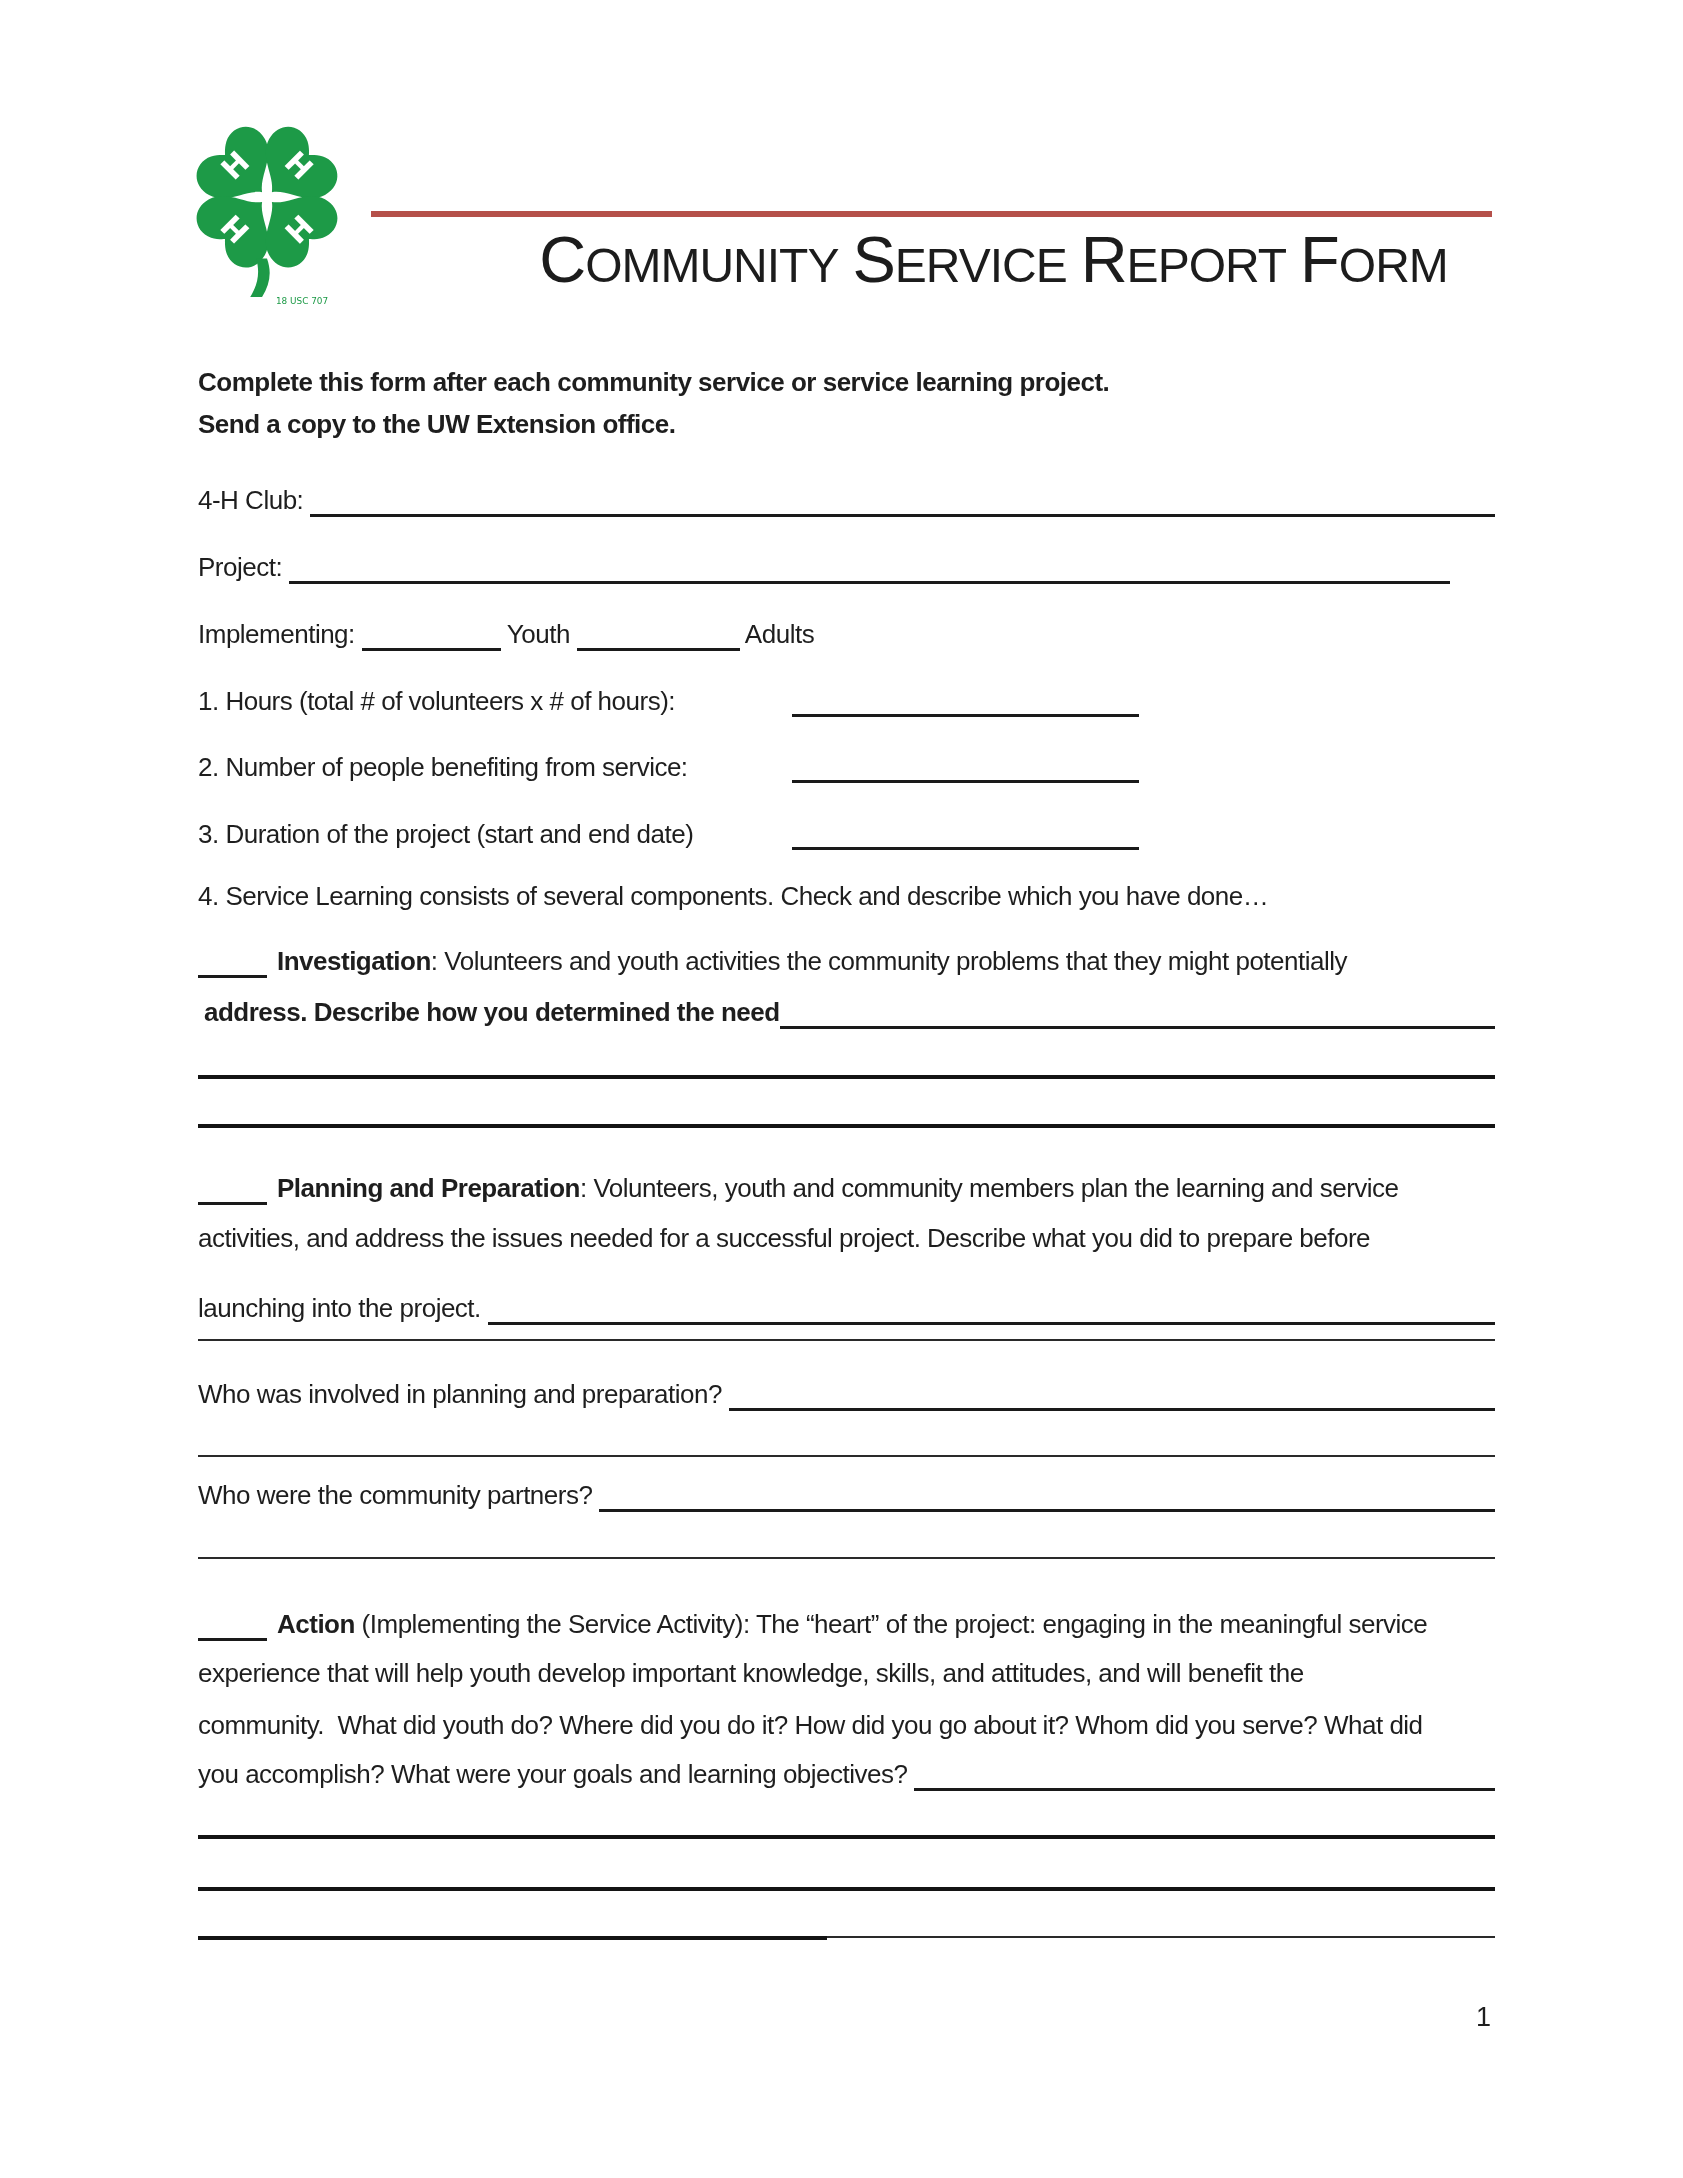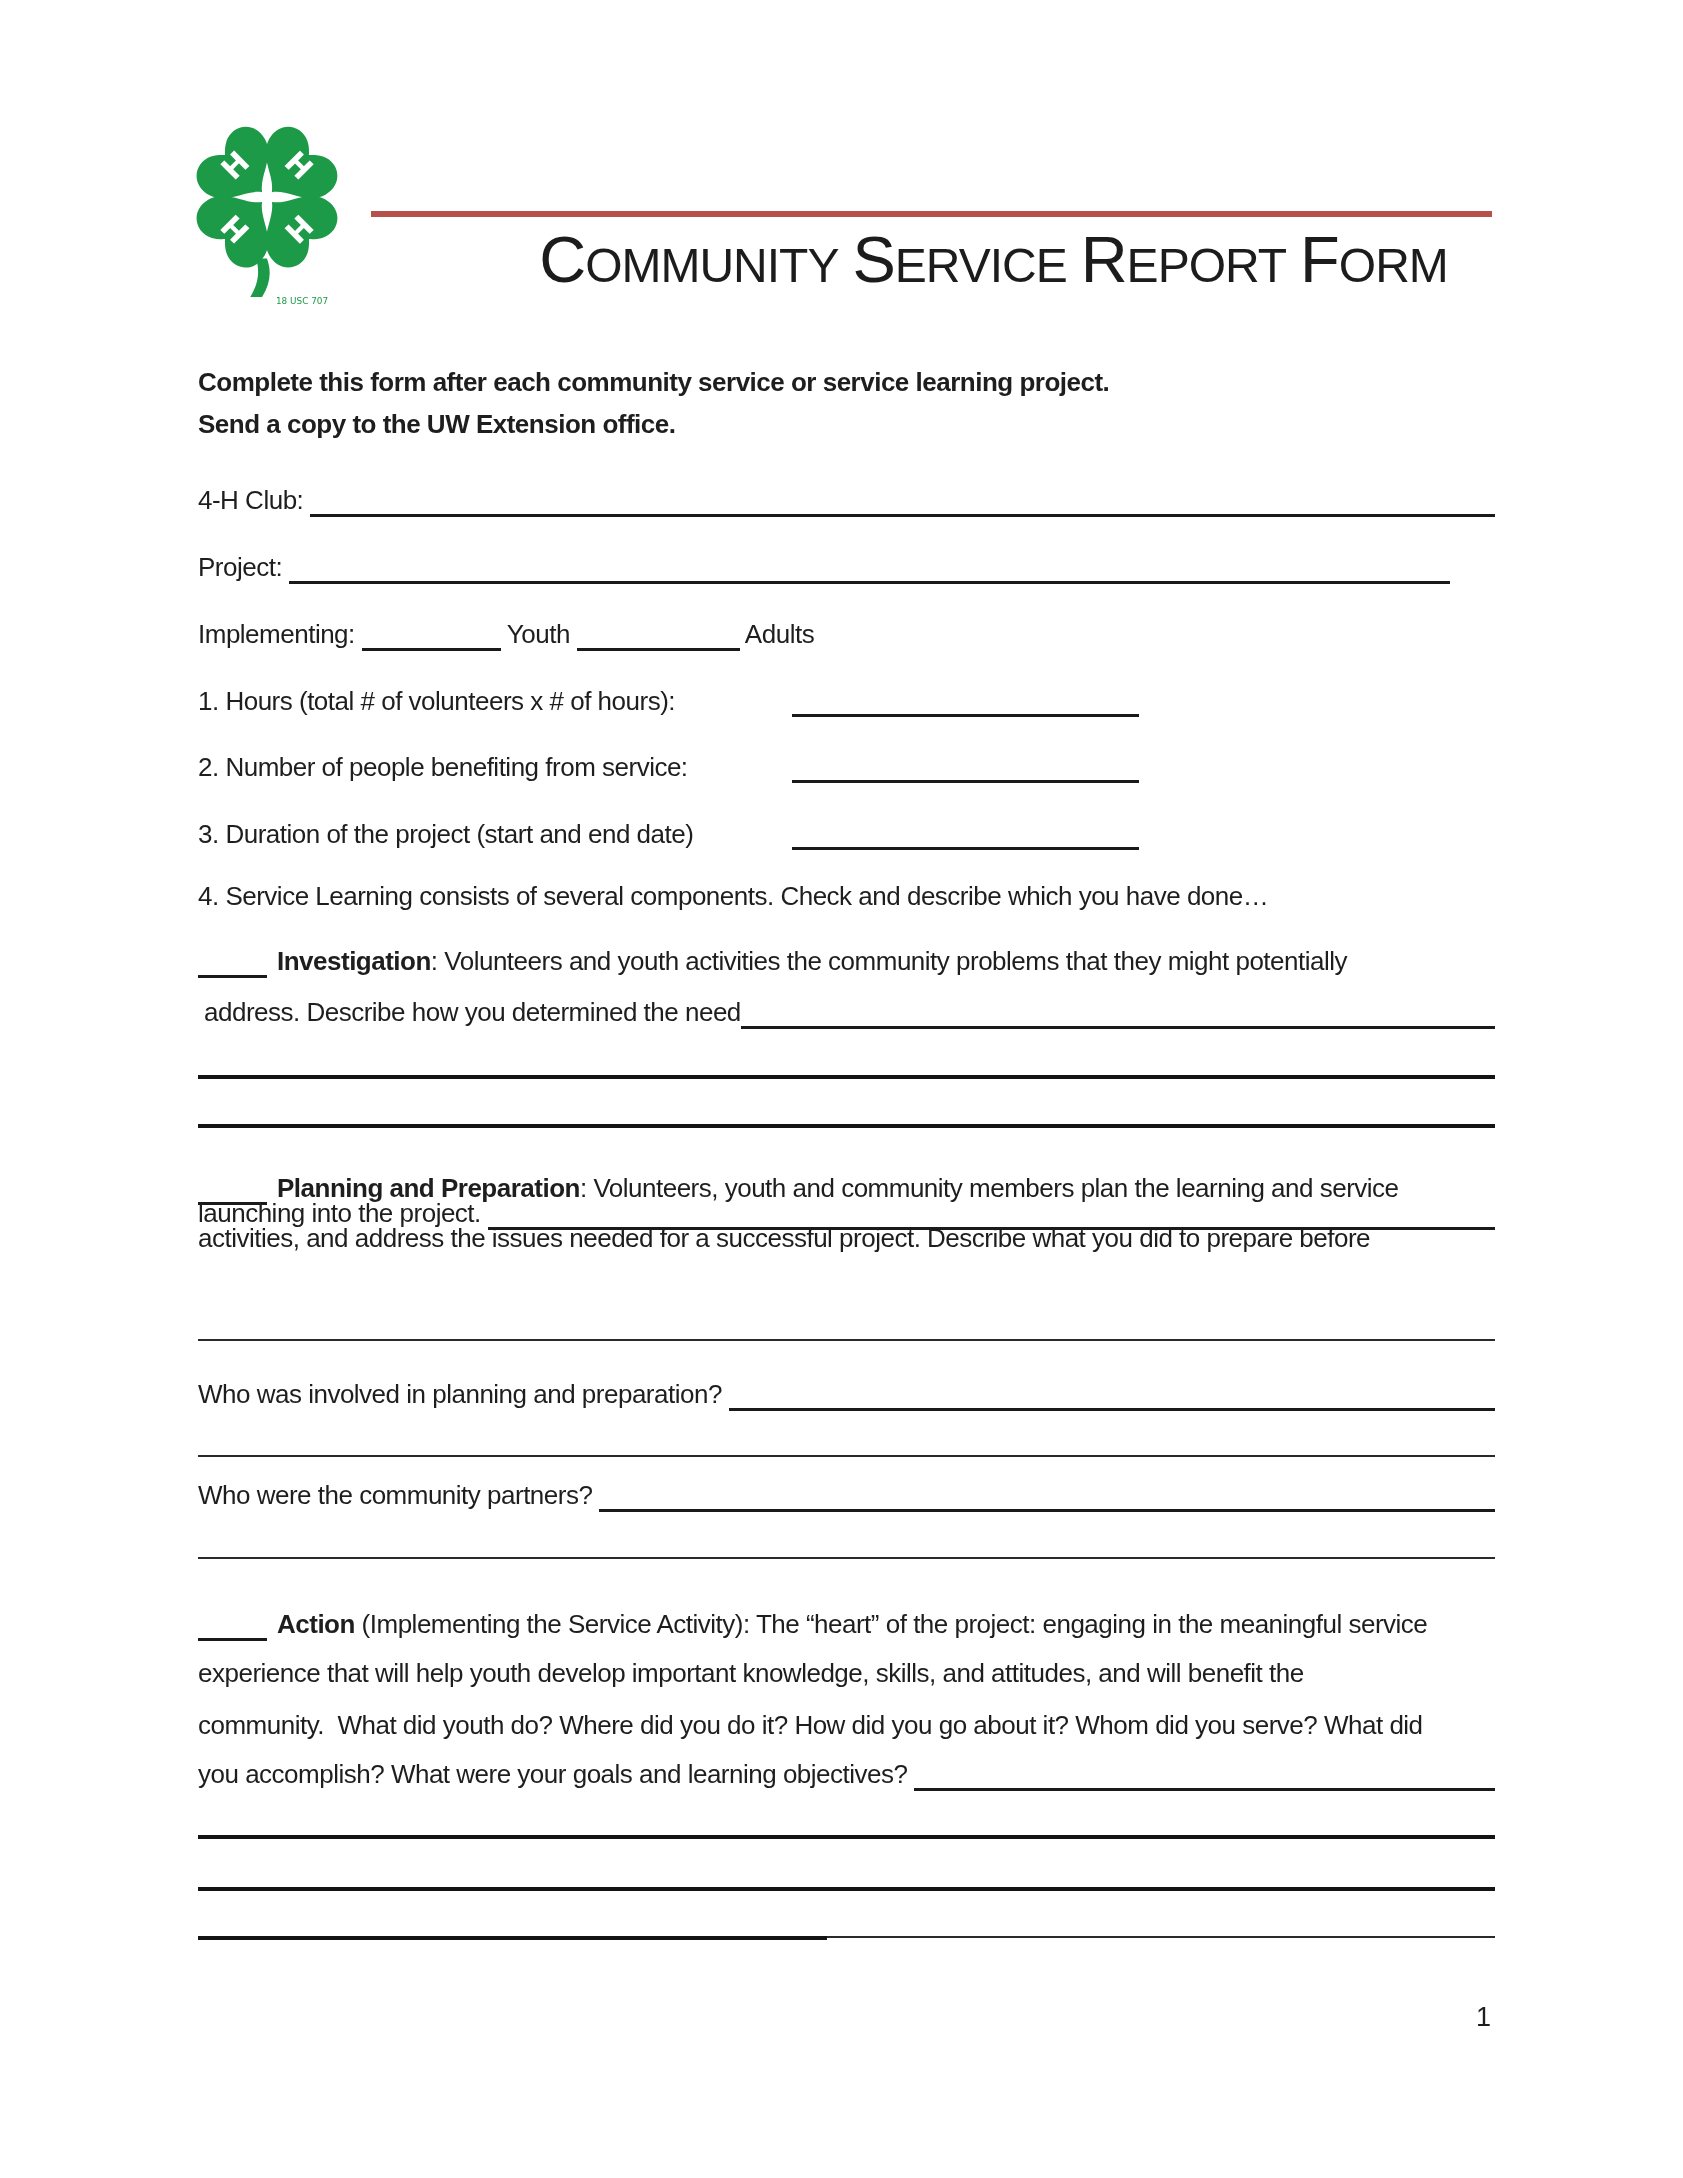--- a/index.html
+++ b/index.html
@@ -29,21 +29,21 @@
     position:absolute;left:198px;width:1297px;height:40px;
     display:flex;align-items:center;
     font-size:26px;letter-spacing:-0.5px;white-space:pre;
   }
   .row .t{line-height:40px;display:inline-block;}
   .b{font-weight:bold;}
   .bl{display:inline-block;height:30px;border-bottom:3px solid #1a1a1a;}
   .fill{flex:1 1 auto;}
   .tabbl{position:absolute;left:594px;width:347px;bottom:4px;border-bottom:3px solid #1a1a1a;height:0;}
   .lead{width:69px;flex:0 0 auto;margin-right:10px;}
-  .indent{padding-left:6px;}
+  .indent{padding-left:6px;font-weight:bold;}
   .hr{position:absolute;left:198px;width:1297px;height:0;}
   .hr.thick{border-bottom:4px solid #141414;}
   .hr.thin{border-bottom:2.5px solid #2a2a2a;}
   .pageno{position:absolute;left:1445px;top:2002px;width:46px;text-align:right;font-size:27px;}
 </style>
 </head>
 <body>
 
 <div class="page">
 
@@ -134,21 +134,21 @@
   <div class="hr thick" style="top:1124px"></div>
 
   <div class="row" style="top:1168px">
     <span class="bl lead"></span>
     <span class="t b">Planning and Preparation</span>
     <span class="t">: Volunteers, youth and community members plan the learning and service</span>
   </div>
   <div class="row" style="top:1218px">
     <span class="t">activities, and address the issues needed for a successful project. Describe what you did to prepare before</span>
   </div>
-  <div class="row" style="top:1193px">
+  <div class="row" style="top:1288px">
     <span class="t">launching into the project. </span>
     <span class="bl fill"></span>
   </div>
   <div class="hr thin" style="top:1339px"></div>
 
   <div class="row" style="top:1374px">
     <span class="t">Who was involved in planning and preparation? </span>
     <span class="bl fill"></span>
   </div>
   <div class="hr thin" style="top:1455px"></div>

